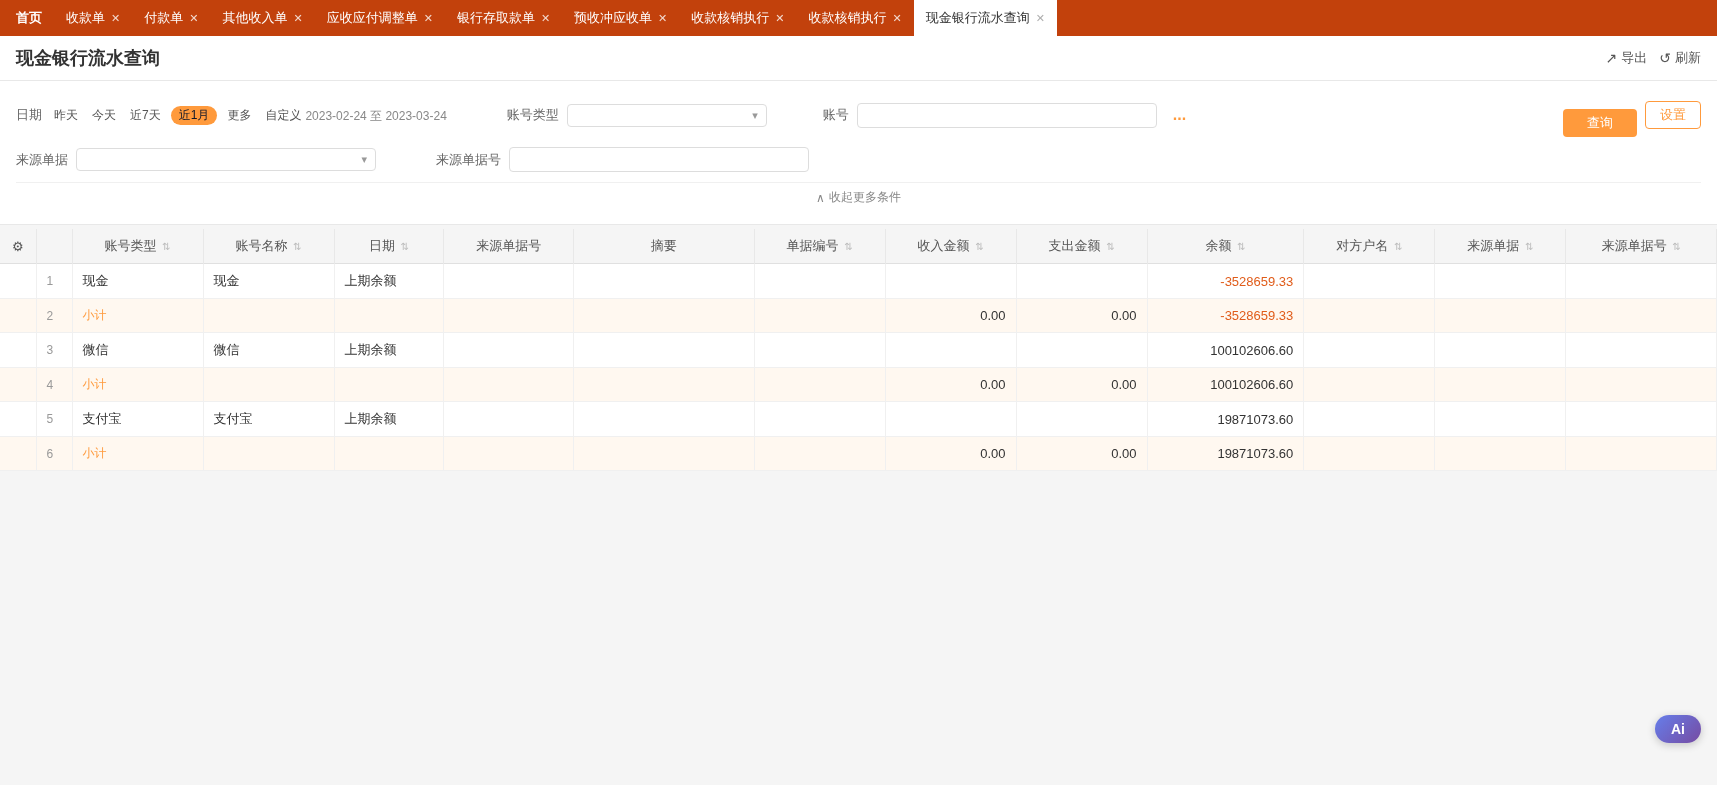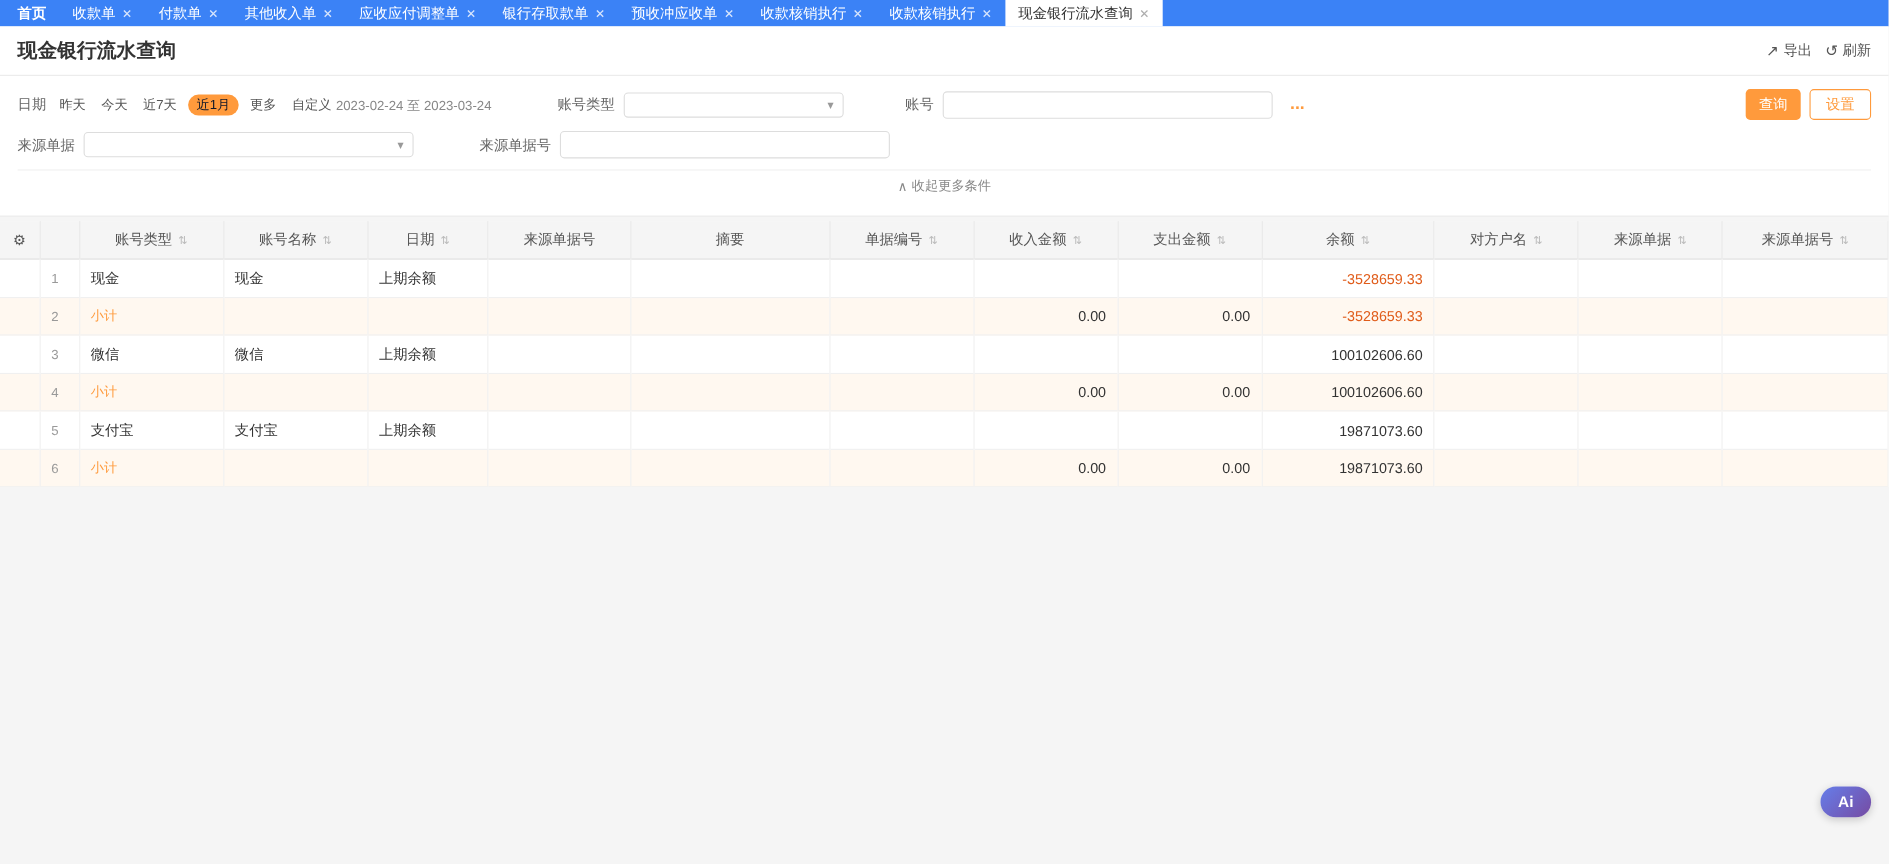--- a/index.html
+++ b/index.html
@@ -2,22 +2,22 @@
 <html><head>
   <meta charset="utf-8">
   <style>
     * { box-sizing: border-box; margin: 0; padding: 0; }
     body { font-family: "Microsoft YaHei", "PingFang SC", sans-serif; font-size: 13px; background: #f5f5f5; color: #333; }
 
     
     .top-nav {
       display: flex;
       align-items: center;
-      background: #3b82f6;
-      height: 24px;
+      background: #c2410c;
+      height: 36px;
       padding: 0 4px;
       overflow: hidden;
     }
     .nav-tab {
       display: flex;
       align-items: center;
       height: 36px;
       padding: 0 12px;
       color: #fff;
       font-size: 13px;
@@ -135,23 +135,24 @@
       font-size: 16px;
       cursor: pointer;
       font-weight: bold;
       margin-left: 8px;
     }
     .btn-query {
       background: #ff9a3c;
       color: #fff;
       border: none;
       border-radius: 4px;
-      padding: 5px 12px;
-      font-size: 13px;
-      cursor: pointer;
+      padding: 5px 24px;
+      font-size: 13px;
+      cursor: pointer;
+      margin-top: 16px;
     }
     .btn-settings {
       background: #fff;
       color: #ff9a3c;
       border: 1px solid #ff9a3c;
       border-radius: 4px;
       padding: 4px 14px;
       font-size: 13px;
       cursor: pointer;
     }

